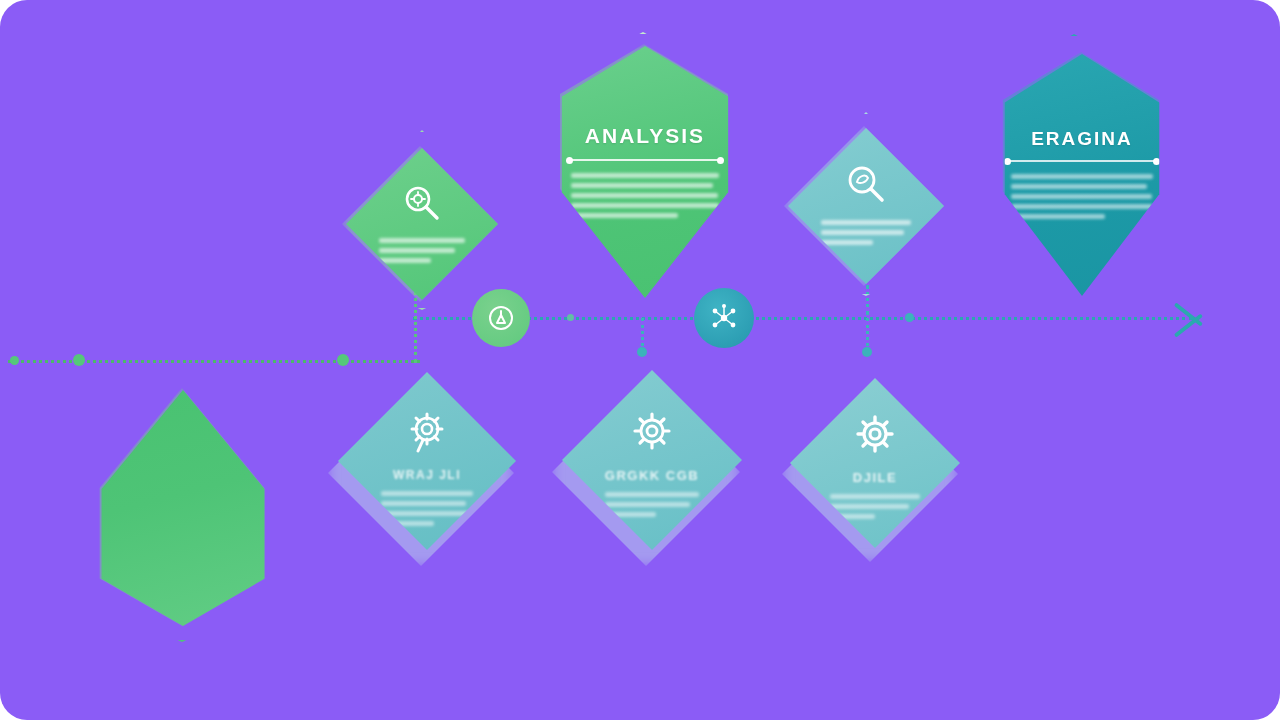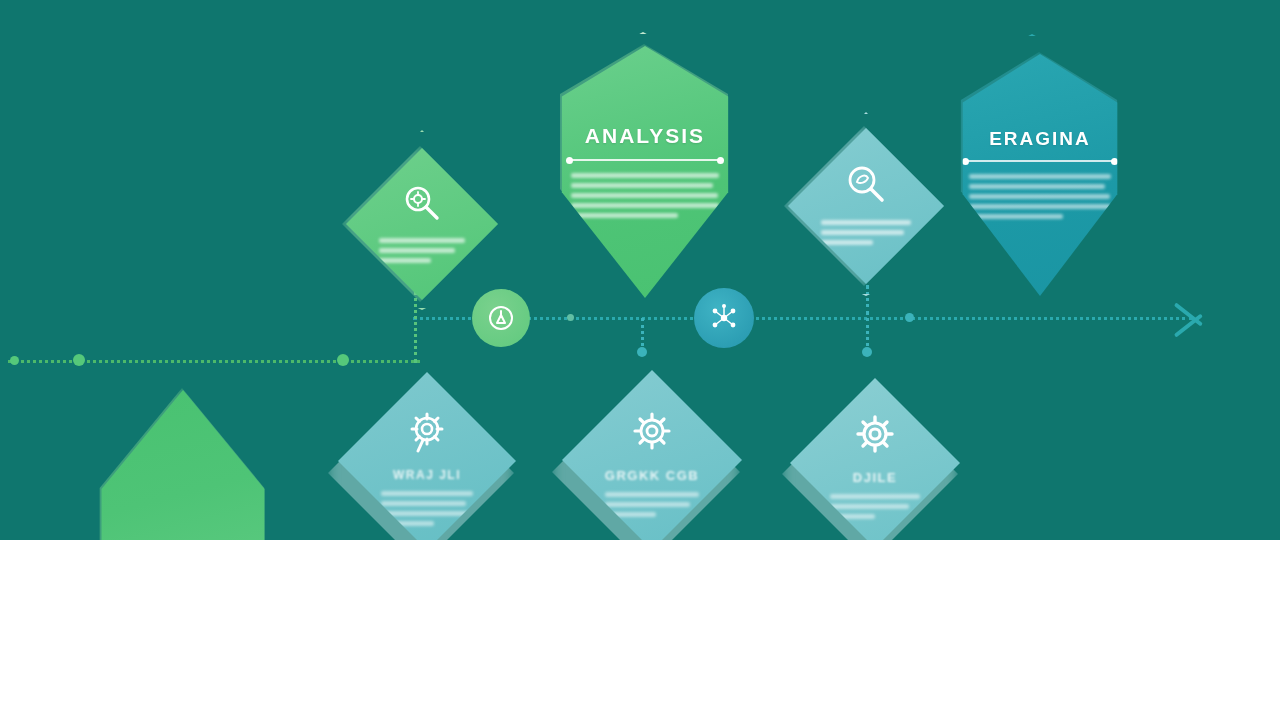--- a/index.html
+++ b/index.html
@@ -1,20 +1,20 @@
 <!DOCTYPE html>
 <html><head>
 <meta charset="utf-8">
 <style>
   html,body{margin:0;padding:0;}
   body{
     width:1280px;height:720px;overflow:hidden;background:#ffffff;
     font-family:"Liberation Sans",sans-serif;
   }
-  #stage{position:relative;width:1280px;height:540px;background:#0f766e;overflow:hidden;}
+  #stage{position:relative;width:1280px;height:720px;background:#8b5cf6;overflow:hidden;border-radius:27px;}
 
   
   .dotline{position:absolute;height:0;border-top-style:dotted;border-top-width:3px;}
   .dotline.green{border-top-color:#4cb96a;}
   .dotline.teal{border-top-color:#2aa9ae;}
   .vdot{position:absolute;width:0;border-left-style:dotted;border-left-width:3px;}
   .vdot.green{border-left-color:#58c47c;}
   .vdot.teal{border-left-color:#3bb3bb;}
   .bigdot{position:absolute;border-radius:50%;}
 
@@ -143,21 +143,21 @@
         </svg>
       </div>
       <div class="blurtext" style="width:90px;margin-top:14px;">
         <div class="bline" style="width:100%;"></div>
         <div class="bline" style="width:92%;"></div>
         <div class="bline" style="width:58%;"></div>
       </div>
     </div>
   </div>
 
-  <div class="node" style="left:916px;top:34px;width:236px;height:268px;">
+  <div class="node" style="left:958px;top:34px;width:236px;height:268px;">
     <div class="ring shape-drop" style="left:6px;top:0px;width:216px;height:240px;border-color:#2aa9ae;"></div>
     <div class="halo shape-drop" style="left:30px;top:18px;width:186px;height:240px;background:#3aacb5;"></div>
     <div class="hex shape-drop" style="left:32px;top:20px;width:184px;height:242px;background:linear-gradient(165deg,#2aa7b2 0%,#1c99a6 60%,#1a95a3 100%);">
       <div class="card-title" style="margin-top:74px;font-size:19px;">ERAGINA</div>
       <div class="divider" style="width:150px;margin-top:10px;background:rgba(255,255,255,.8);"></div>
       <div class="blurtext" style="width:142px;margin-top:12px;">
         <div class="bline" style="width:100%;background:rgba(255,255,255,.55);"></div>
         <div class="bline" style="width:96%;background:rgba(255,255,255,.55);"></div>
         <div class="bline" style="width:99%;background:rgba(255,255,255,.55);"></div>
         <div class="bline" style="width:100%;background:rgba(255,255,255,.55);"></div>

